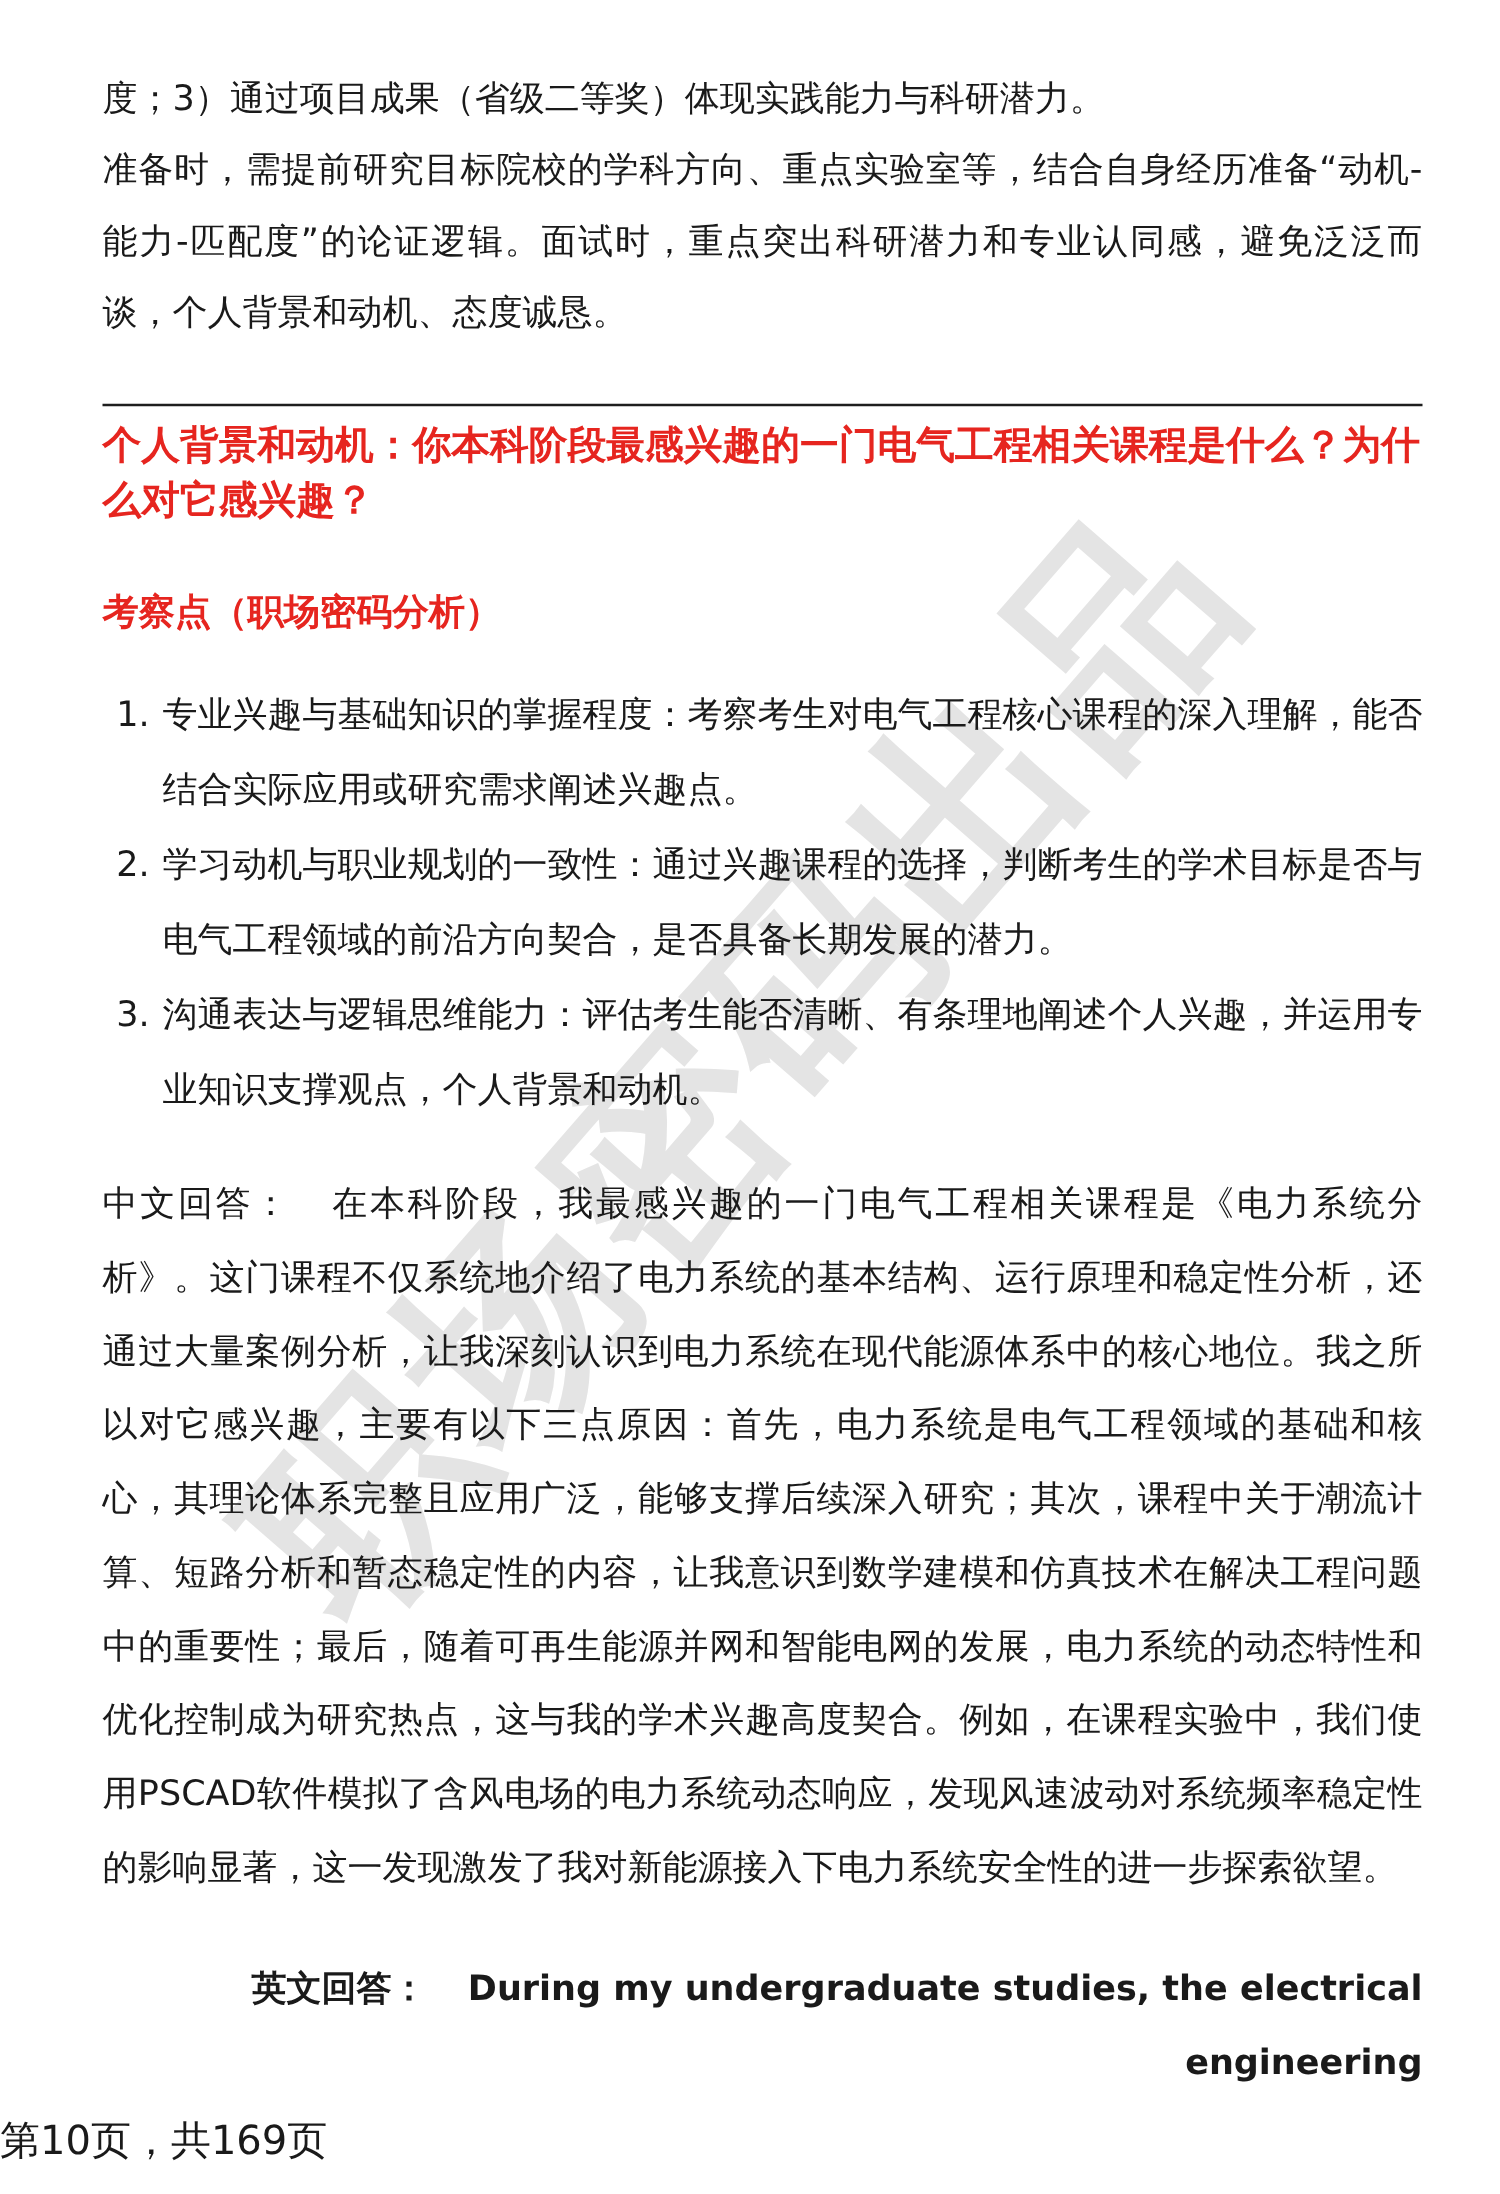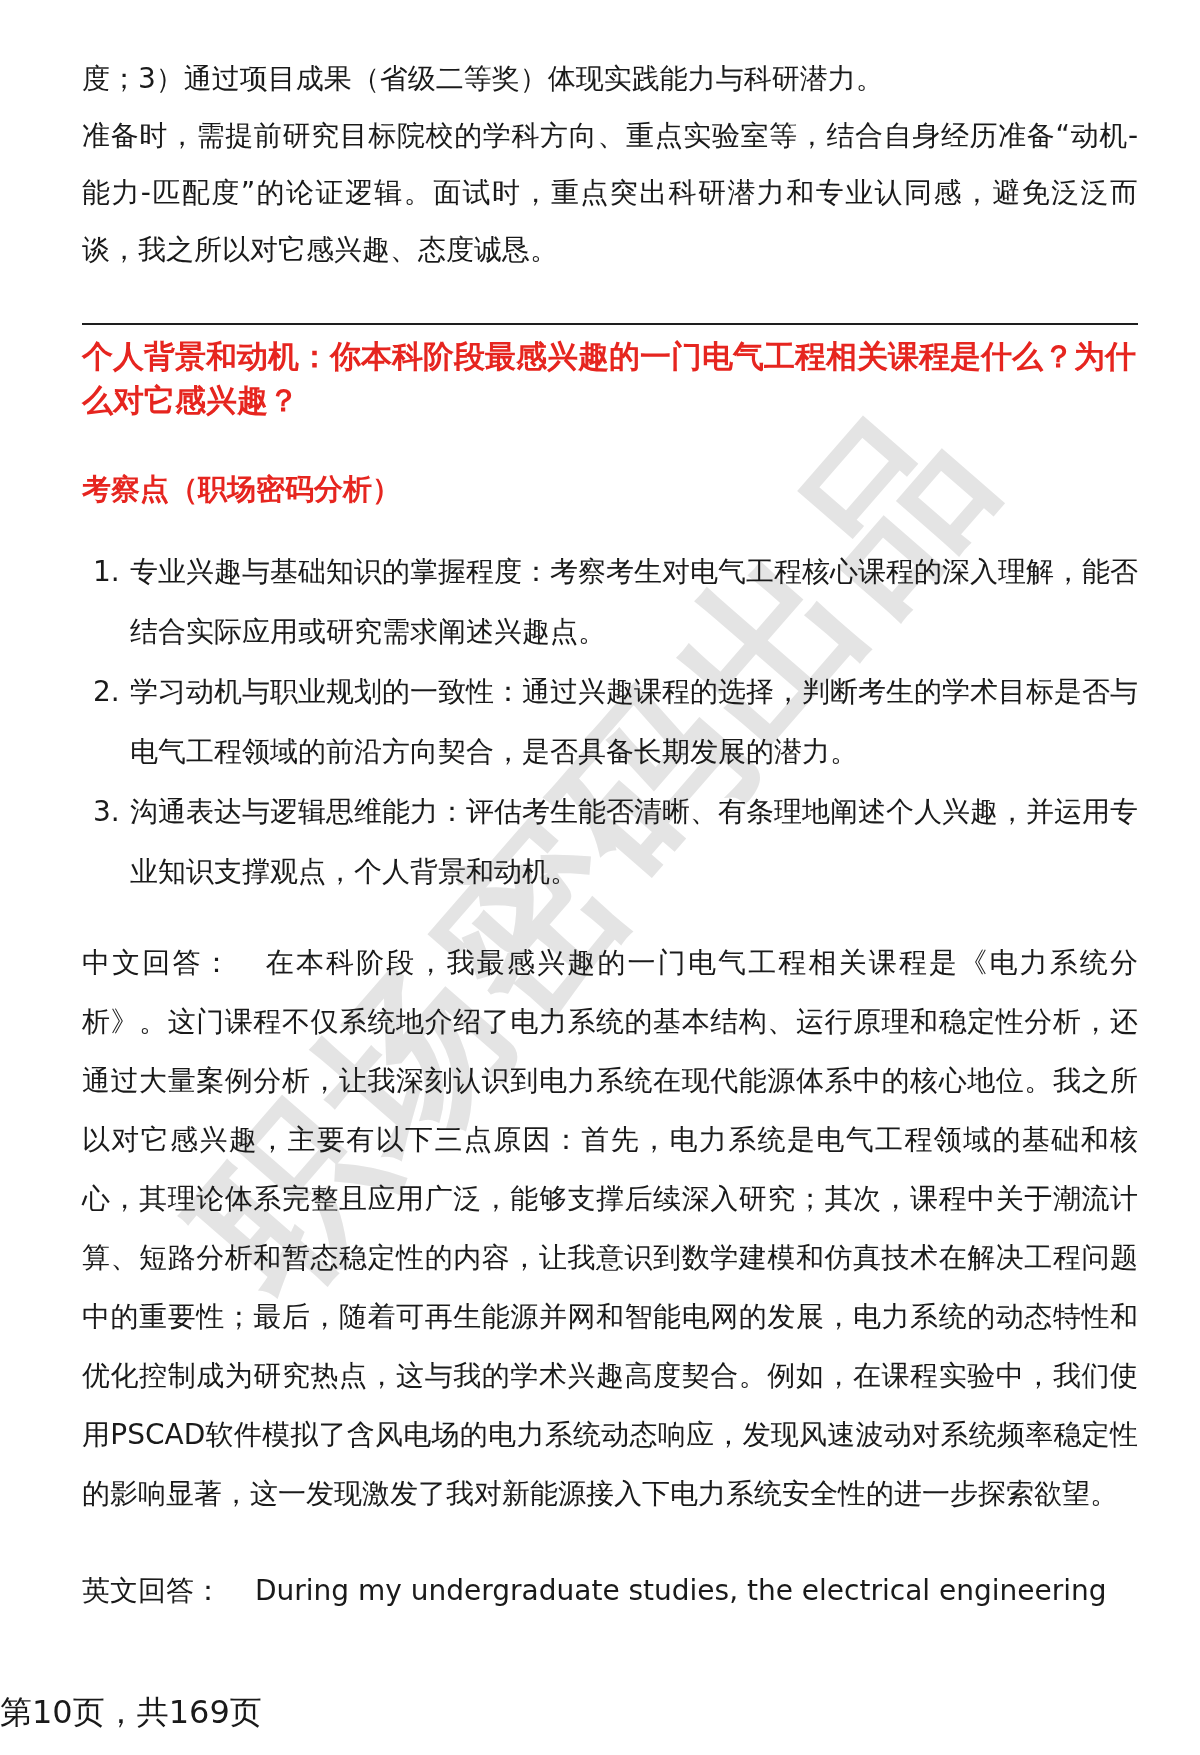--- a/index.html
+++ b/index.html
@@ -86,21 +86,22 @@
     text-align:justify;
   }
   .answer{
     margin-top:31px;
     font-size:28px;
     line-height:59px;
     text-align:justify;
   }
   .answer.english{
     margin-top:38px;
-    text-align:left;
+    text-align:right;
+    font-weight:bold;
   }
   .answer-label{
     margin-right:33px;
   }
   .footer{
     position:absolute;
     left:0;
     right:0;
     bottom:24px;
     text-align:left;
@@ -113,21 +114,21 @@
 </head>
 <body>
 
 <div class="page">
 
   <div class="watermark">职场密码出品</div>
 
   <div class="content">
 
     <p class="body-text">度；3）通过项目成果（省级二等奖）体现实践能力与科研潜力。</p>
-    <p class="body-text">准备时，需提前研究目标院校的学科方向、重点实验室等，结合自身经历准备“动机-能力-匹配度”的论证逻辑。面试时，重点突出科研潜力和专业认同感，避免泛泛而谈，我之所以对它感兴趣、态度诚恳。</p>
+    <p class="body-text">准备时，需提前研究目标院校的学科方向、重点实验室等，结合自身经历准备“动机-能力-匹配度”的论证逻辑。面试时，重点突出科研潜力和专业认同感，避免泛泛而谈，个人背景和动机、态度诚恳。</p>
 
     <hr class="divider">
 
     <h2 class="question-heading">个人背景和动机：你本科阶段最感兴趣的一门电气工程相关课程是什么？为什么对它感兴趣？</h2>
 
     <h3 class="analysis-heading">考察点（职场密码分析）</h3>
 
     <ol class="points">
       <li>
         <span class="num">1.</span>

